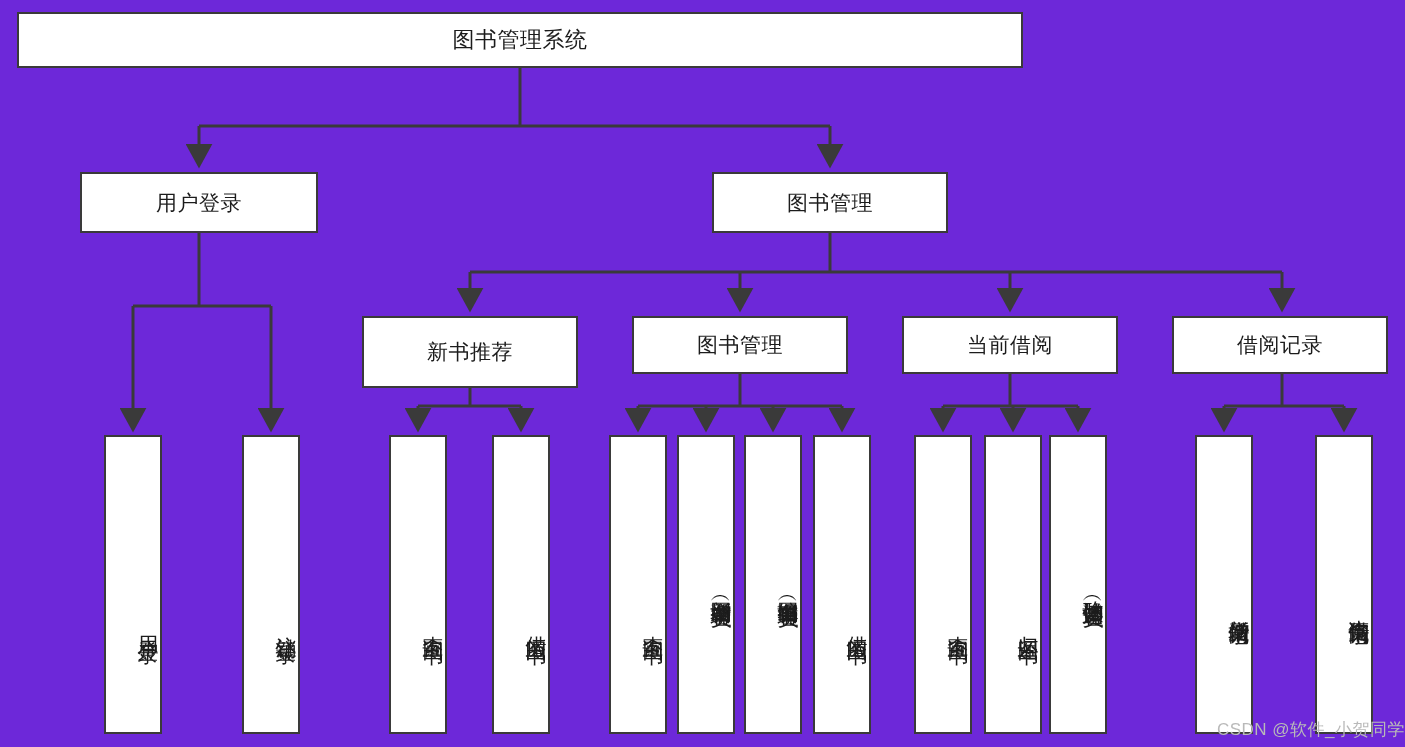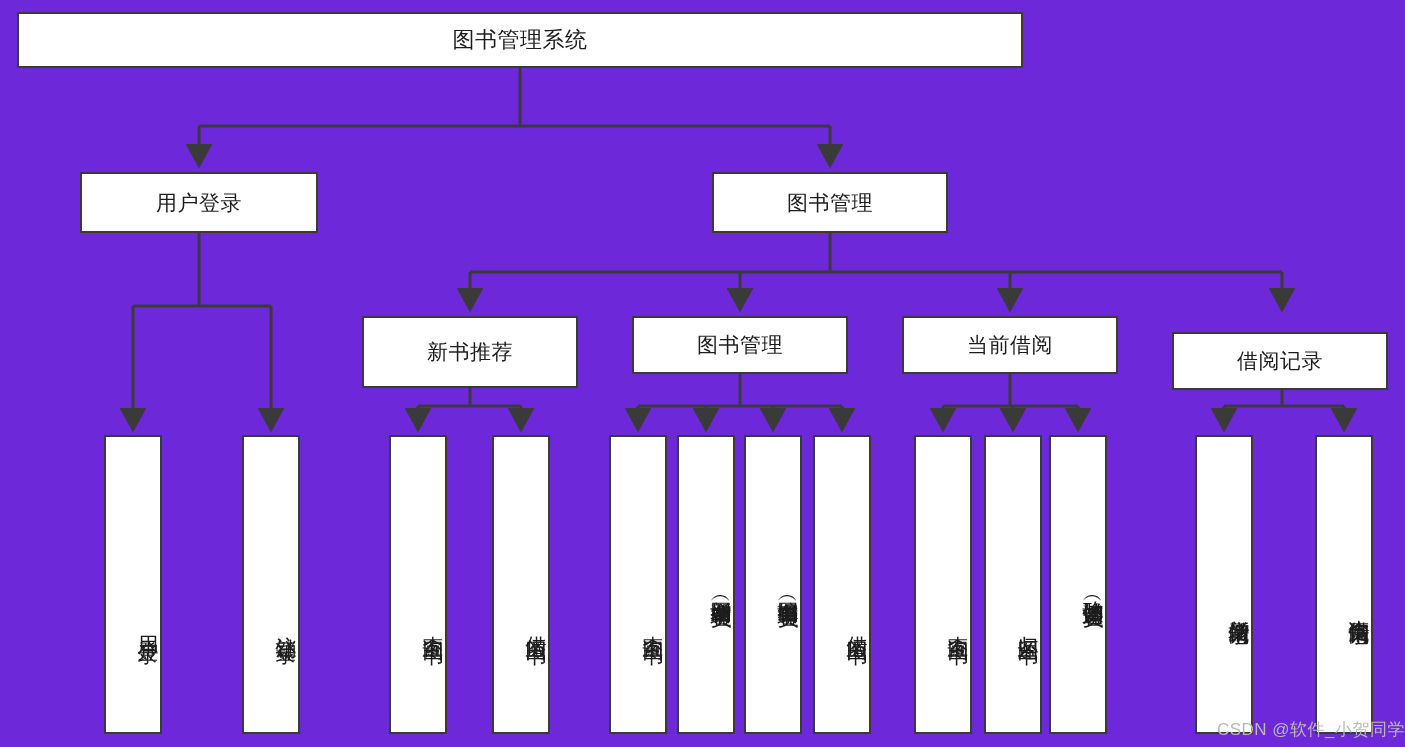--- a/index.html
+++ b/index.html
@@ -135,21 +135,21 @@
 
   <div class="node horiz" style="left:362px; top:316px; width:216px; height:72px;">
     <span>新书推荐</span>
   </div>
   <div class="node horiz" style="left:632px; top:316px; width:216px; height:58px;">
     <span>图书管理</span>
   </div>
   <div class="node horiz" style="left:902px; top:316px; width:216px; height:58px;">
     <span>当前借阅</span>
   </div>
-  <div class="node horiz" style="left:1172px; top:316px; width:216px; height:58px;margin-top:16px;">
+  <div class="node horiz" style="left:1172px; top:316px; width:216px; height:58px;">
     <span>借阅记录</span>
   </div>
 
   <div class="node vert" style="left:104px; top:435px; width:58px; height:299px; padding-top:80px;">
     <span>用户登录</span>
   </div>
   <div class="node vert" style="left:242px; top:435px; width:58px; height:299px; padding-top:80px;">
     <span>注销登录</span>
   </div>
 

